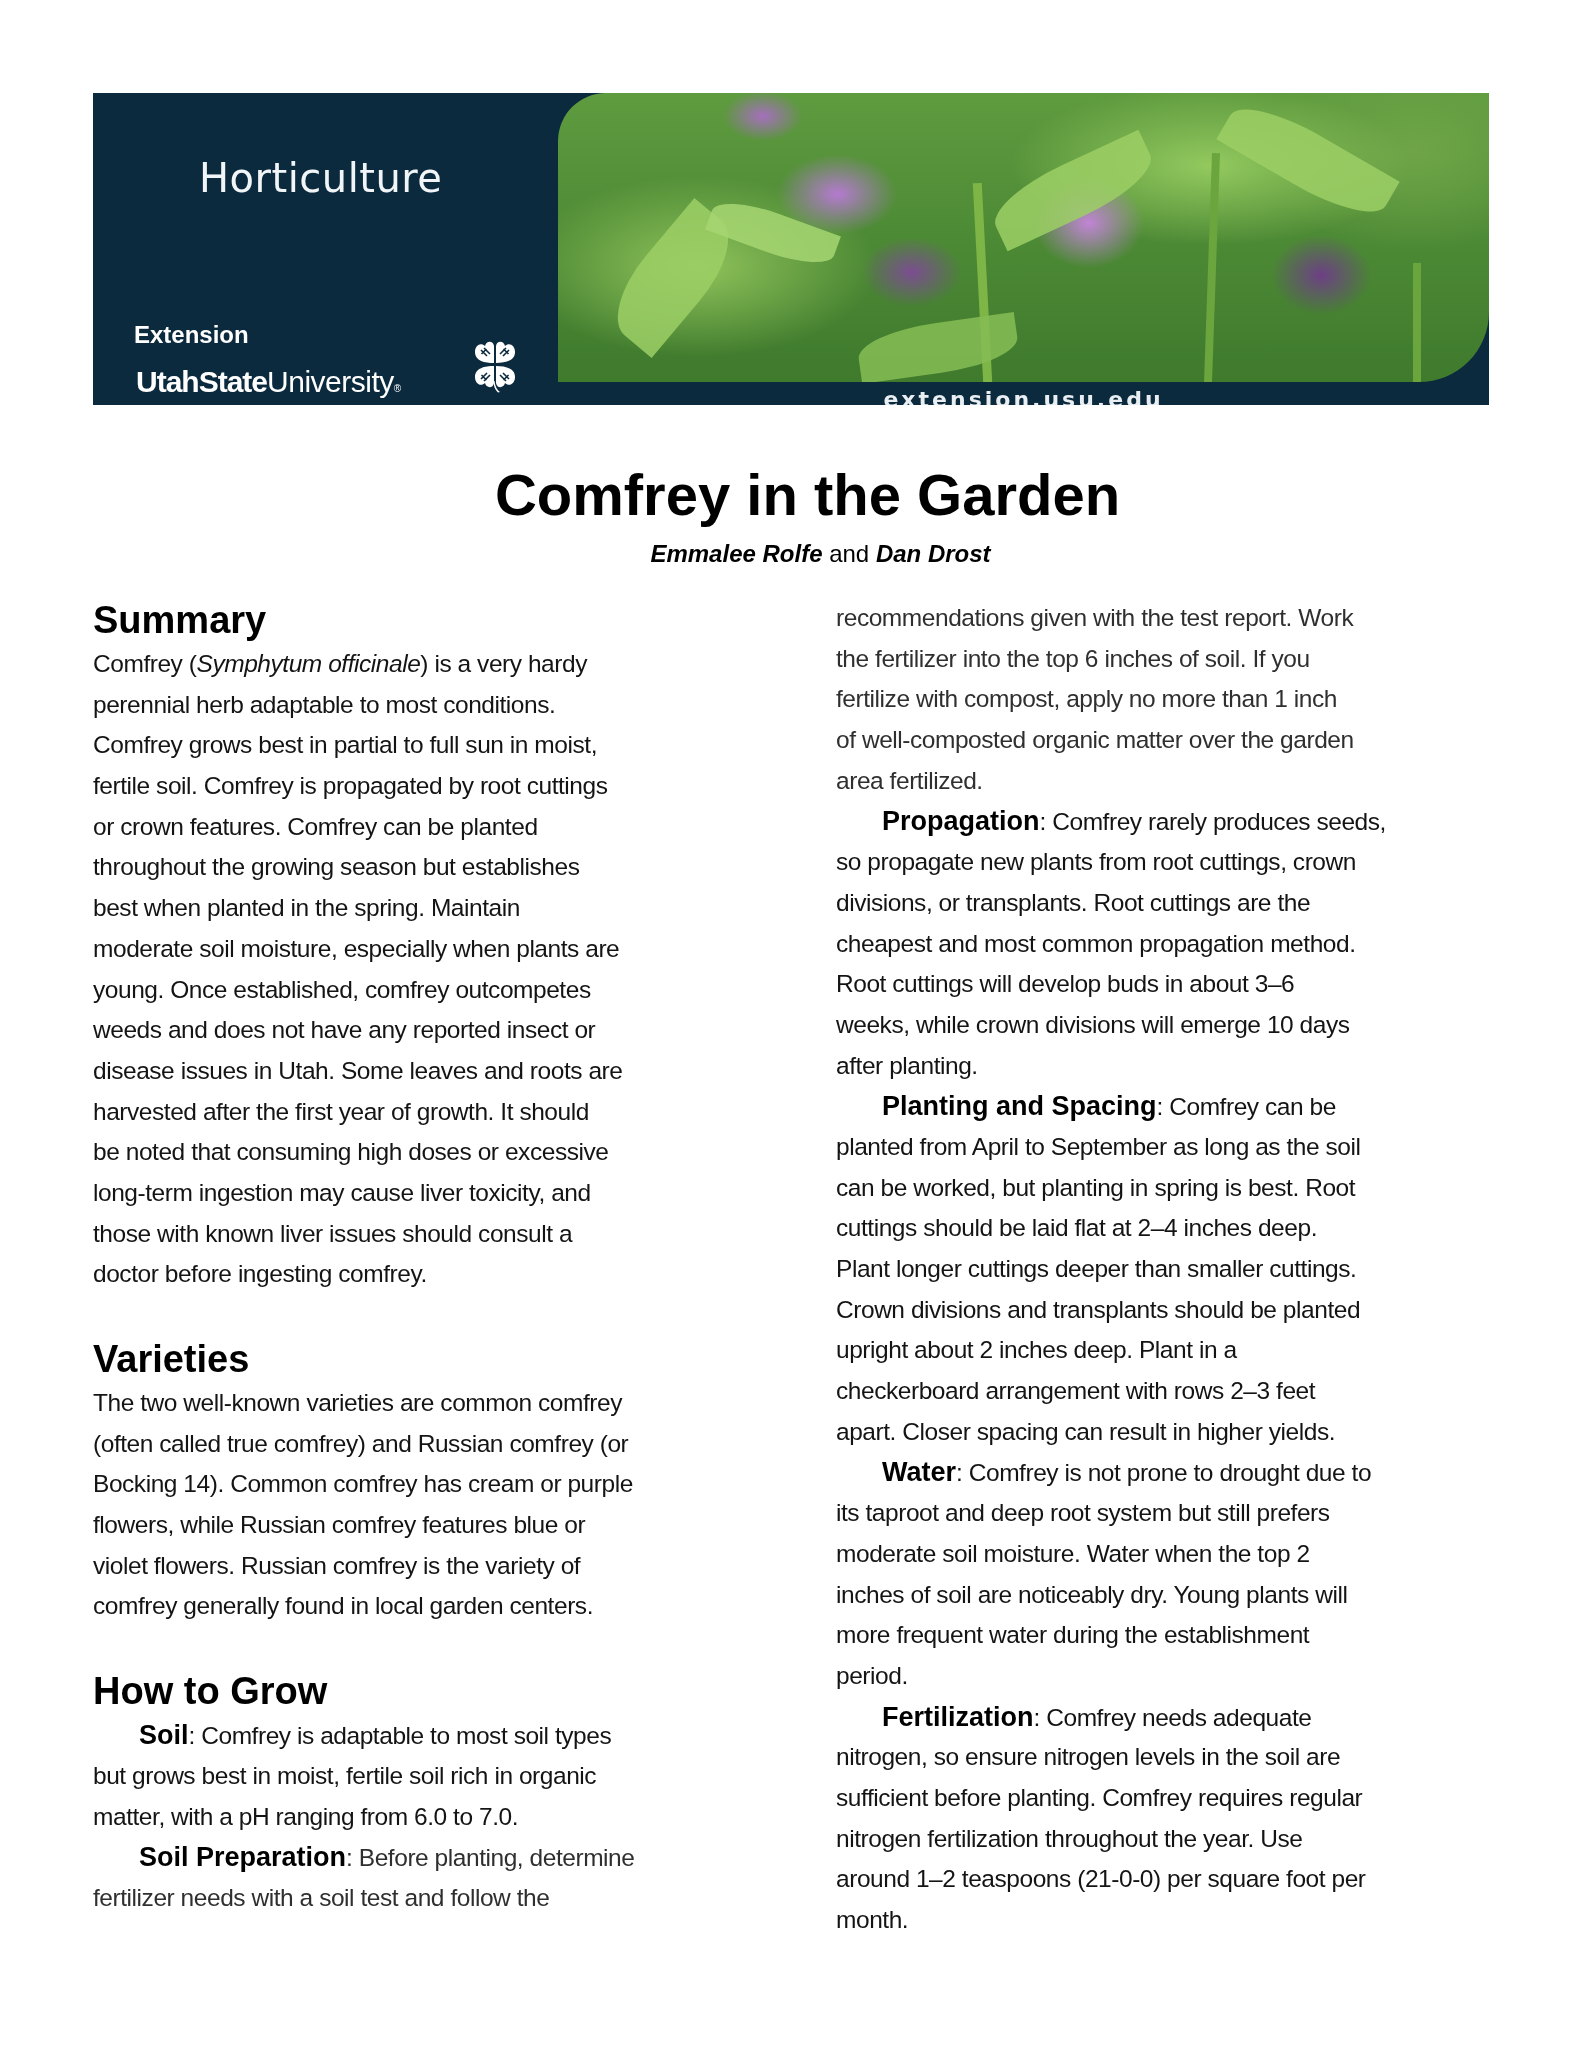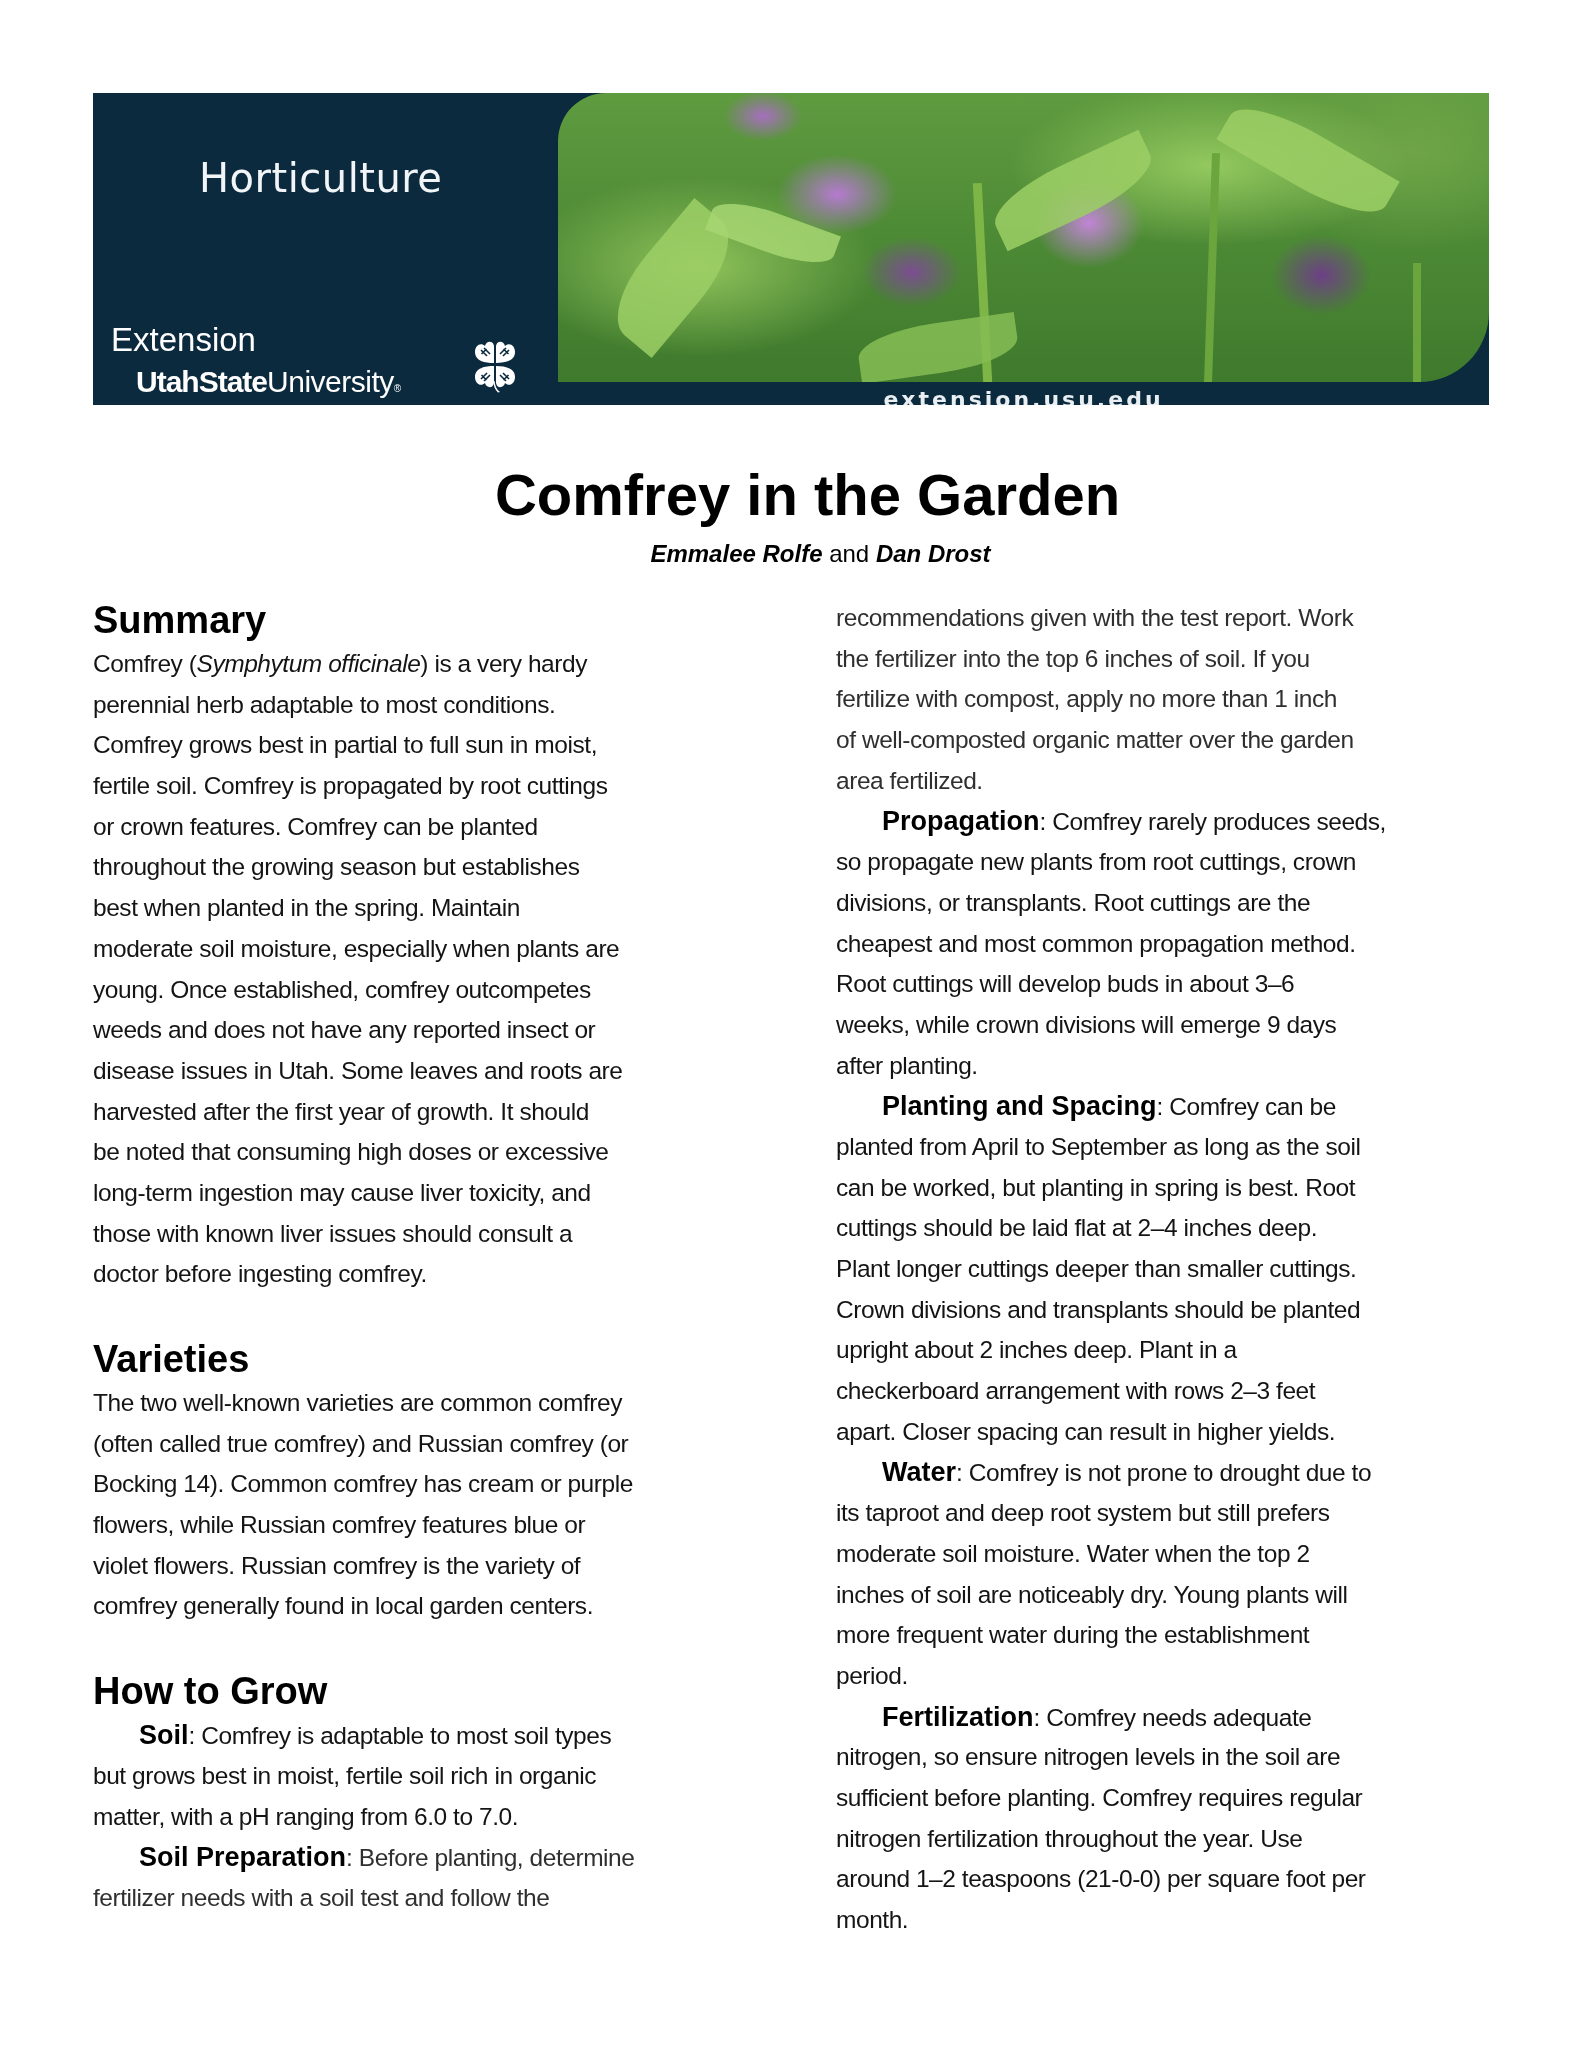--- a/index.html
+++ b/index.html
@@ -1,20 +1,20 @@
 <!DOCTYPE html>
 <html><head>
 <meta charset="utf-8">
 <style>
   html, body { margin: 0; padding: 0; background: #ffffff; }
   body { width: 1583px; height: 2048px; position: relative; overflow: hidden; }
 
   .banner { position: absolute; left: 93px; top: 93px; width: 1396px; height: 312px; background: #0b2a3e; overflow: hidden; }
   .banner-title { position: absolute; left: 106px; top: 62px; color: #f2f5f7; font-family: "DejaVu Sans", sans-serif; font-size: 40px; letter-spacing: 0.5px; }
-  .banner-ext { position: absolute; left: 18px; top: 228px; color: #ffffff; font-family: "Liberation Sans", sans-serif; font-weight: normal; font-size: 33px; }
+  .banner-ext { position: absolute; left: 41px; top: 228px; color: #ffffff; font-family: "Liberation Sans", sans-serif; font-weight: bold; font-size: 24px; }
   .banner-usu { position: absolute; left: 33px; top: 272px; color: #ffffff; font-family: "Liberation Sans", sans-serif; font-size: 30px; letter-spacing: -0.5px; margin-left: 10px; }
   .banner-usu b { font-weight: bold; letter-spacing: -1px; }
   .banner-usu .reg { font-size: 10px; vertical-align: baseline; }
   .clover { position: absolute; left: 374px; top: 244px; width: 56px; height: 56px; }
   .photo { position: absolute; left: 465px; top: 0; width: 931px; height: 289px; border-top-left-radius: 48px; border-bottom-right-radius: 70px; overflow: hidden;
            background:
              radial-gradient(ellipse 60px 40px at 30% 35%, #b57ad0 0%, rgba(181,122,208,0) 100%),
              radial-gradient(ellipse 55px 45px at 57% 45%, #c184d6 0%, rgba(193,132,214,0) 100%),
              radial-gradient(ellipse 50px 35px at 38% 62%, #7b4d91 0%, rgba(123,77,145,0) 100%),
              radial-gradient(ellipse 50px 40px at 82% 63%, #6d3f86 0%, rgba(109,63,134,0) 100%),
@@ -139,21 +139,21 @@
     <div class="line grey">of well-composted organic matter over the garden</div>
     <div class="line grey">area fertilized.</div>
   </div>
 
   <div>
     <div class="line indent"><span class="sub">Propagation</span><span>: Comfrey rarely produces seeds,</span></div>
     <div class="line">so propagate new plants from root cuttings, crown</div>
     <div class="line">divisions, or transplants. Root cuttings are the</div>
     <div class="line">cheapest and most common propagation method.</div>
     <div class="line">Root cuttings will develop buds in about 3–6</div>
-    <div class="line">weeks, while crown divisions will emerge 9 days</div>
+    <div class="line">weeks, while crown divisions will emerge 10 days</div>
     <div class="line">after planting.</div>
   </div>
 
   <div>
     <div class="line indent"><span class="sub">Planting and Spacing</span><span>: Comfrey can be</span></div>
     <div class="line">planted from April to September as long as the soil</div>
     <div class="line">can be worked, but planting in spring is best. Root</div>
     <div class="line">cuttings should be laid flat at 2–4 inches deep.</div>
     <div class="line">Plant longer cuttings deeper than smaller cuttings.</div>
     <div class="line">Crown divisions and transplants should be planted</div>

